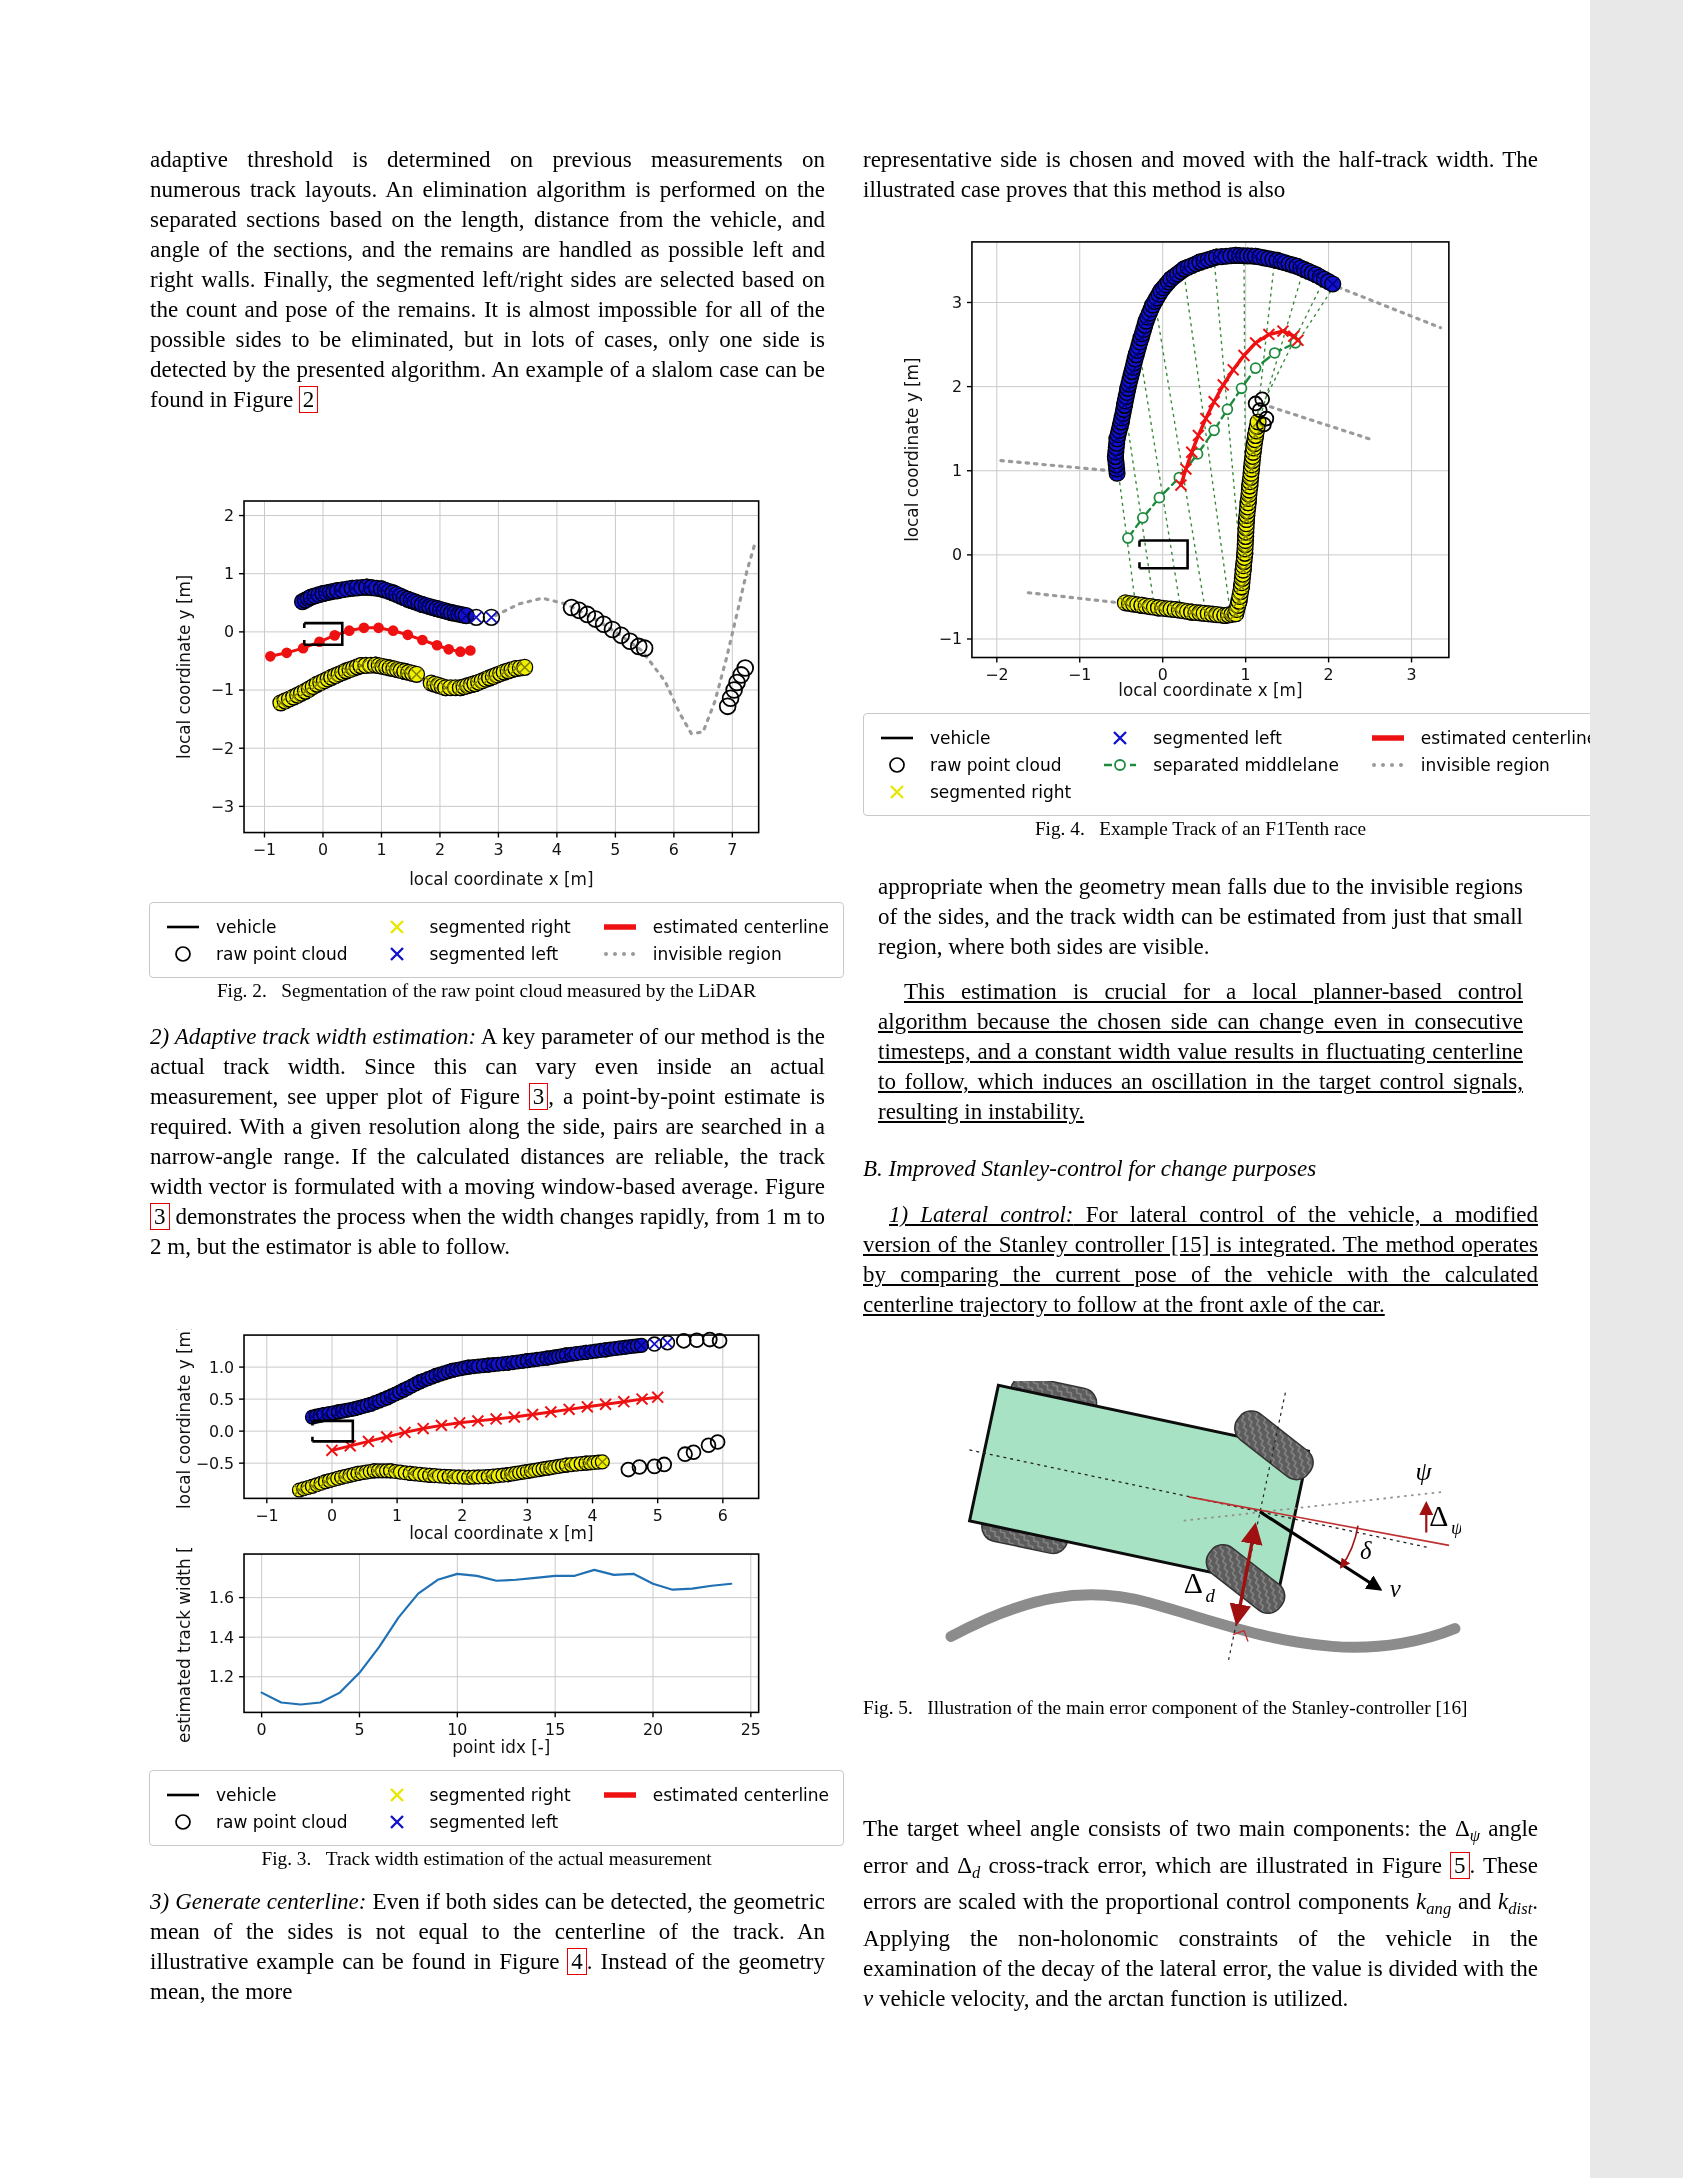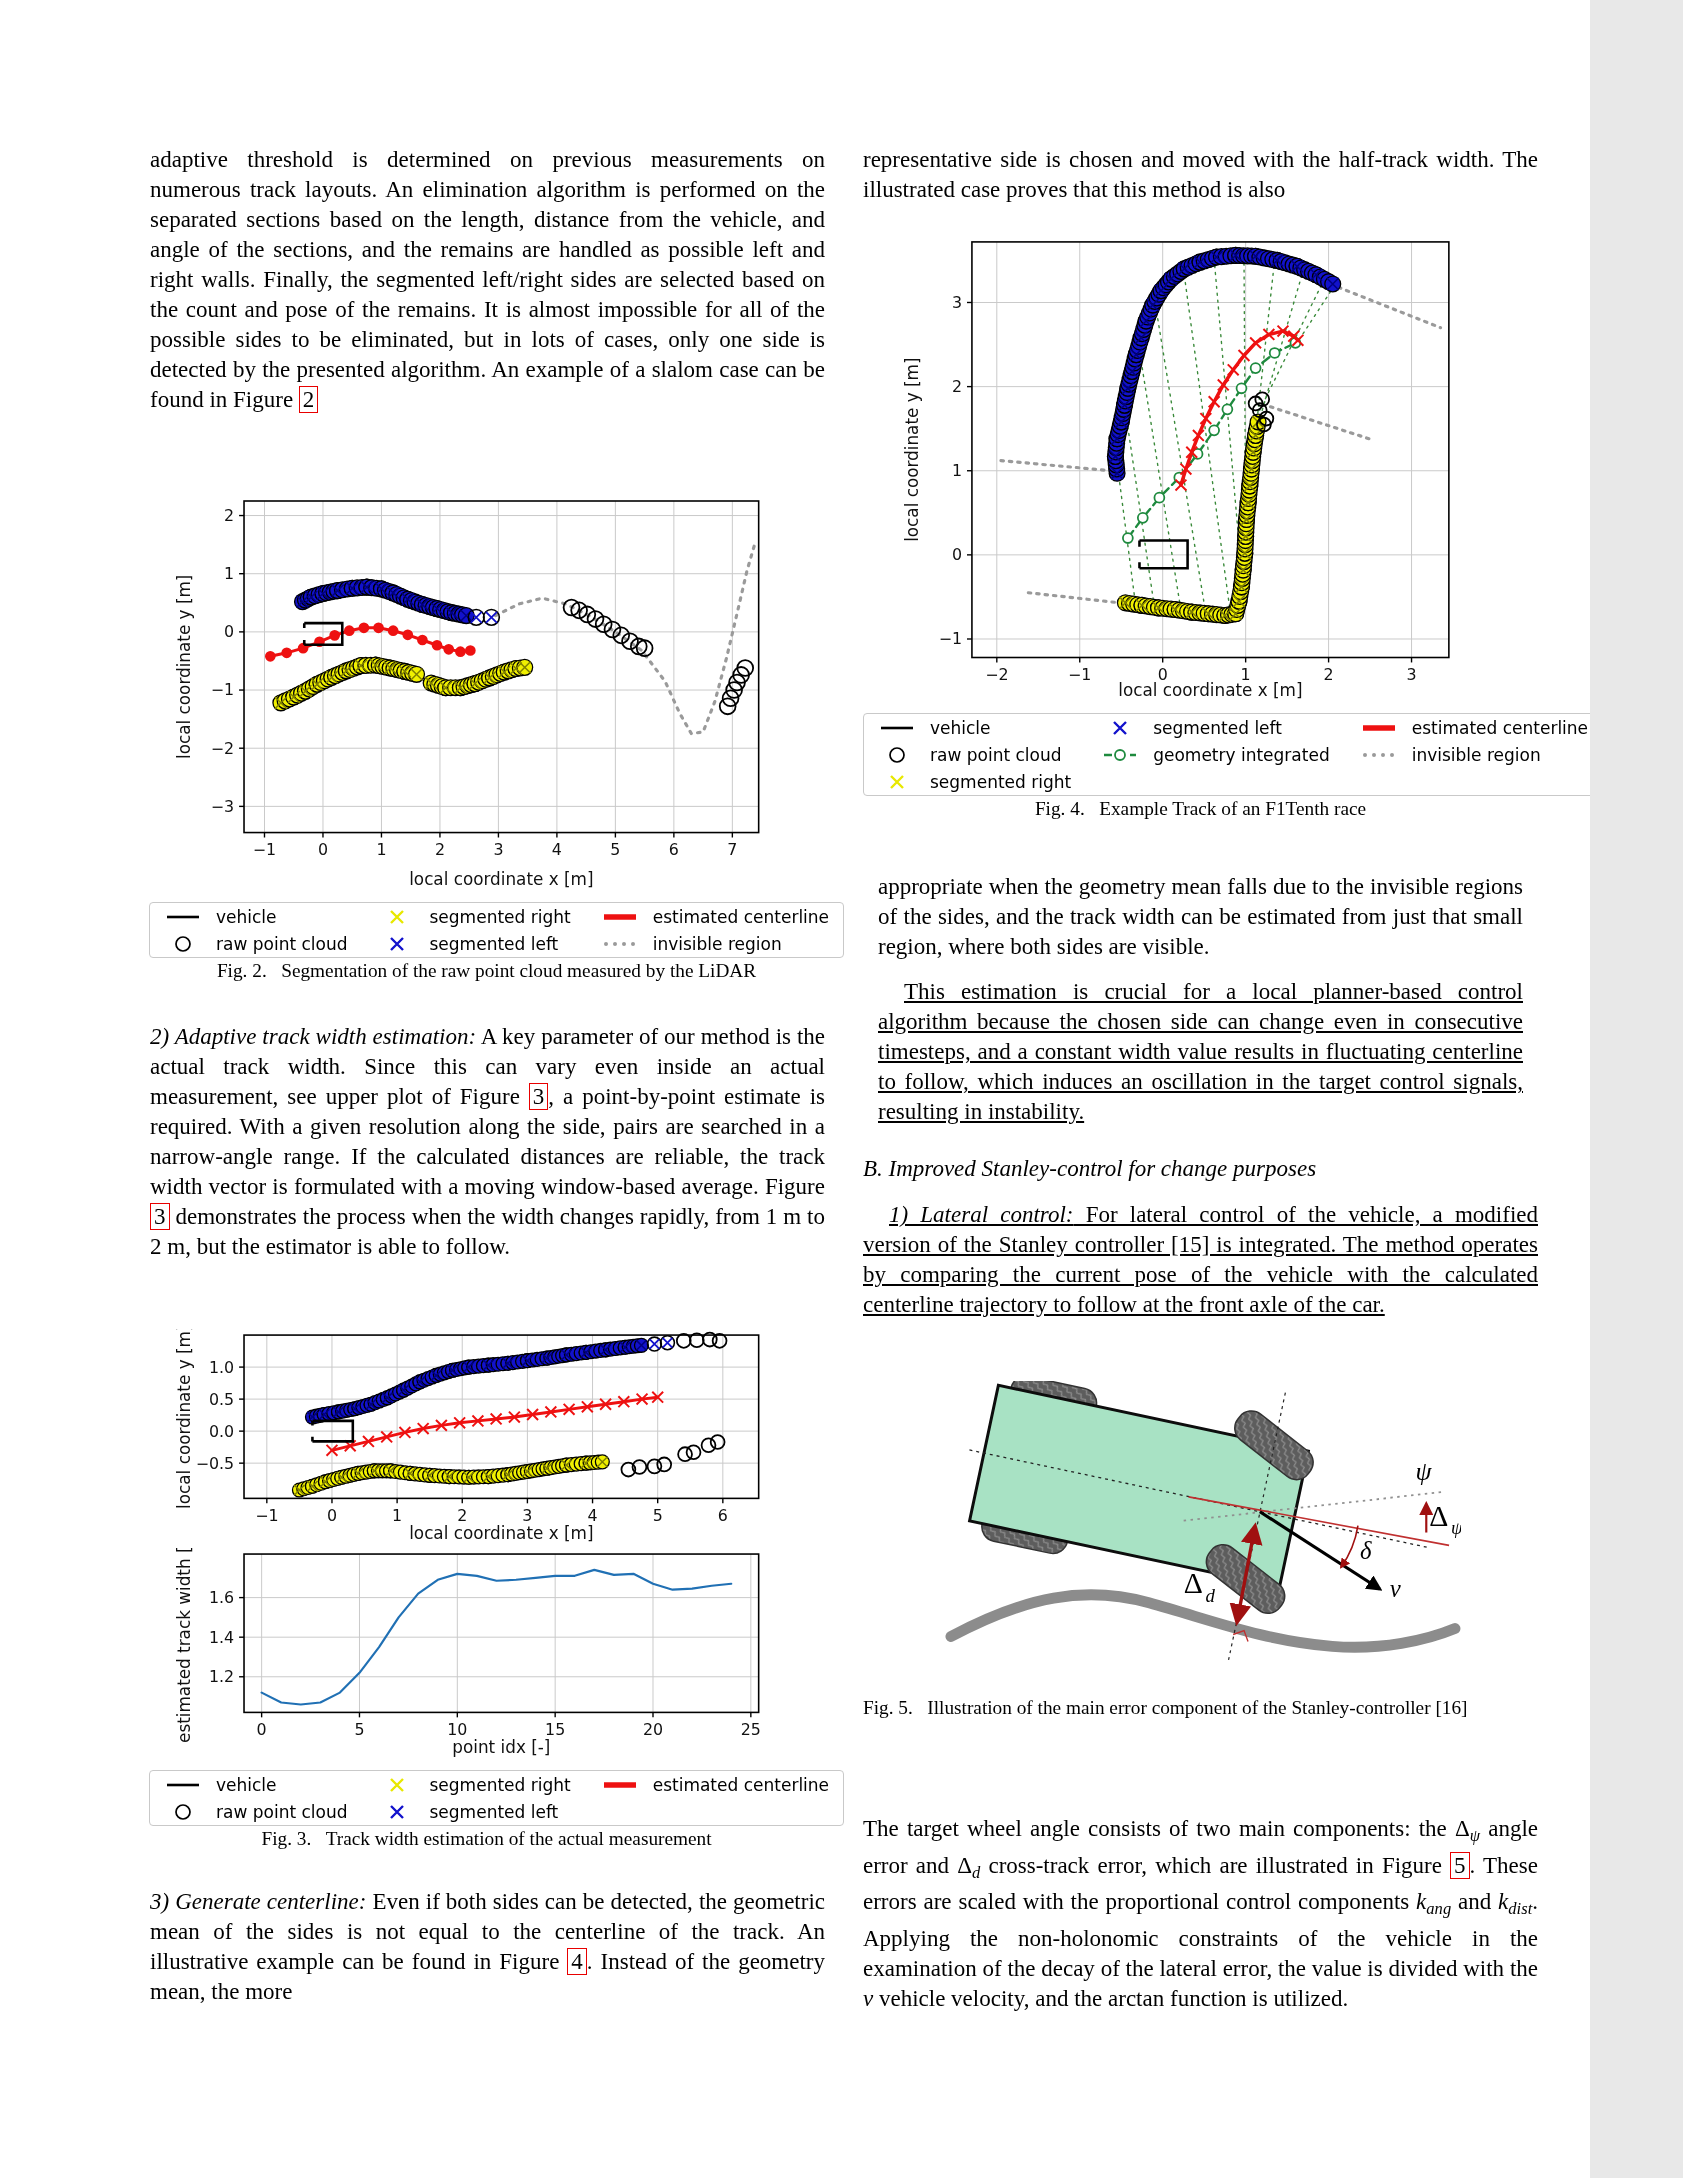--- a/index.html
+++ b/index.html
@@ -9,21 +9,21 @@
   .ind{text-indent:26px;text-decoration:underline;}
   .i{font-style:italic;}
   .ref{border:1.8px solid #e80000;padding:0 3px;}
   .sb{font-size:0.72em;vertical-align:-0.28em;font-style:italic;}
   .heading{position:absolute;width:675px;font-size:23px;line-height:30px;font-style:italic;}
   .fig{position:absolute;}
   .chart-host{display:block;text-align:center;}
   .chart-host svg{display:block;margin:0 auto;}
   .cap{font-size:19.3px;line-height:26px;text-align:center;}
   .cap-left{position:absolute;width:675px;font-size:19.3px;line-height:26px;text-align:justify;}
-  .legend{display:grid;border:1.5px solid #c9c9c9;border-radius:4px;padding:0 14px;width:fit-content;margin:8px auto 0;column-gap:30px;row-gap:0;font-family:"DejaVu Sans",sans-serif;font-size:17px;background:#fff;}
+  .legend{display:grid;border:1.5px solid #c9c9c9;border-radius:4px;padding:10px 14px;width:fit-content;margin:8px auto 0;column-gap:30px;row-gap:0;font-family:"DejaVu Sans",sans-serif;font-size:17px;background:#fff;}
   .lg-item{display:flex;align-items:center;gap:10px;white-space:nowrap;height:27px;}
 </style>
 </head>
 <body>
 
 <div class="page">
 
   <div class="para" style="left:150px;top:145px;"><span>adaptive threshold is determined on previous measurements on numerous track layouts. An elimination algorithm is performed on the separated sections based on the length, distance from the vehicle, and angle of the sections, and the remains are handled as possible left and right walls. Finally, the segmented left/right sides are selected based on the count and pose of the remains. It is almost impossible for all of the possible sides to be eliminated, but in lots of cases, only one side is detected by the presented algorithm. An example of a slalom case can be found in Figure </span><span class="ref">2</span></div>
 
   <div class="fig" style="left:149px;top:493px;width:675px;">
@@ -1056,21 +1056,21 @@
           <svg width="42" height="20" viewBox="0 0 42 20">
             <circle cx="19" cy="10" r="7" stroke="#000000" fill="none" stroke-width="1.7"></circle>
           </svg>
           <span>raw point cloud</span>
         </div>
         <div class="lg-item">
           <svg width="42" height="20" viewBox="0 0 42 20">
             <line x1="3" y1="10" x2="35" y2="10" stroke="#1e8a3e" stroke-width="2.4" stroke-dasharray="8 5"></line>
             <circle cx="19" cy="10" r="5" stroke="#1e8a3e" fill="#fff" stroke-width="1.8"></circle>
           </svg>
-          <span>geometry integrated</span>
+          <span>separated middlelane</span>
         </div>
         <div class="lg-item">
           <svg width="42" height="20" viewBox="0 0 42 20">
             <circle cx="5" cy="10" r="2" fill="#9a9a9a"></circle>
             <circle cx="14" cy="10" r="2" fill="#9a9a9a"></circle>
             <circle cx="23" cy="10" r="2" fill="#9a9a9a"></circle>
             <circle cx="32" cy="10" r="2" fill="#9a9a9a"></circle>
           </svg>
           <span>invisible region</span>
         </div>

